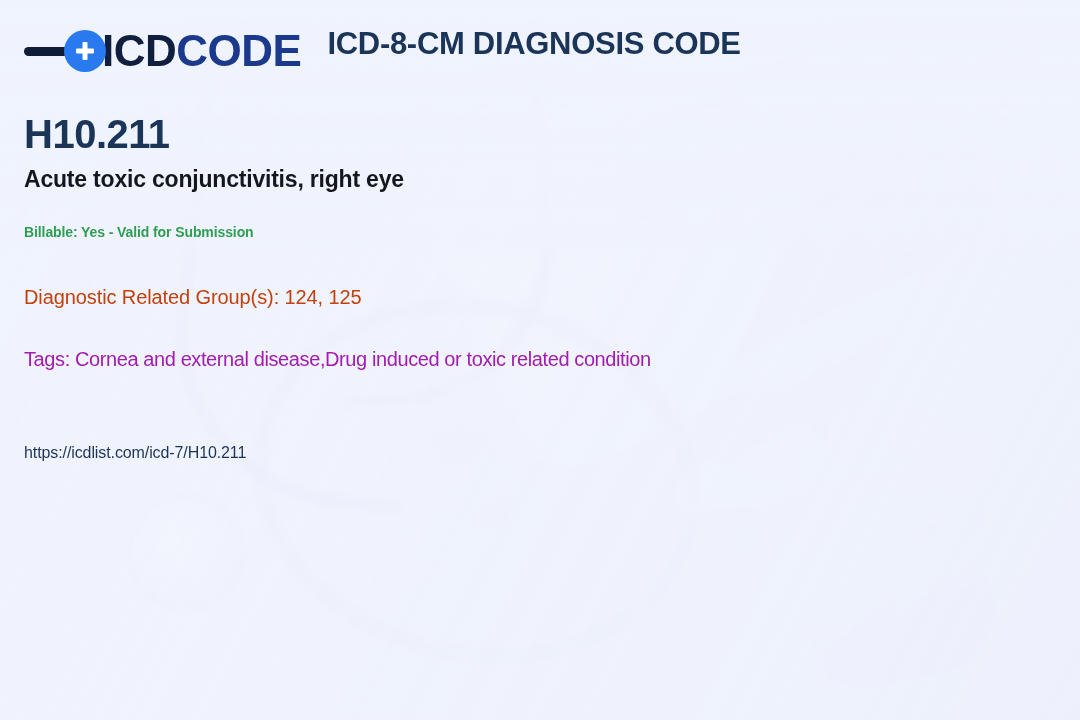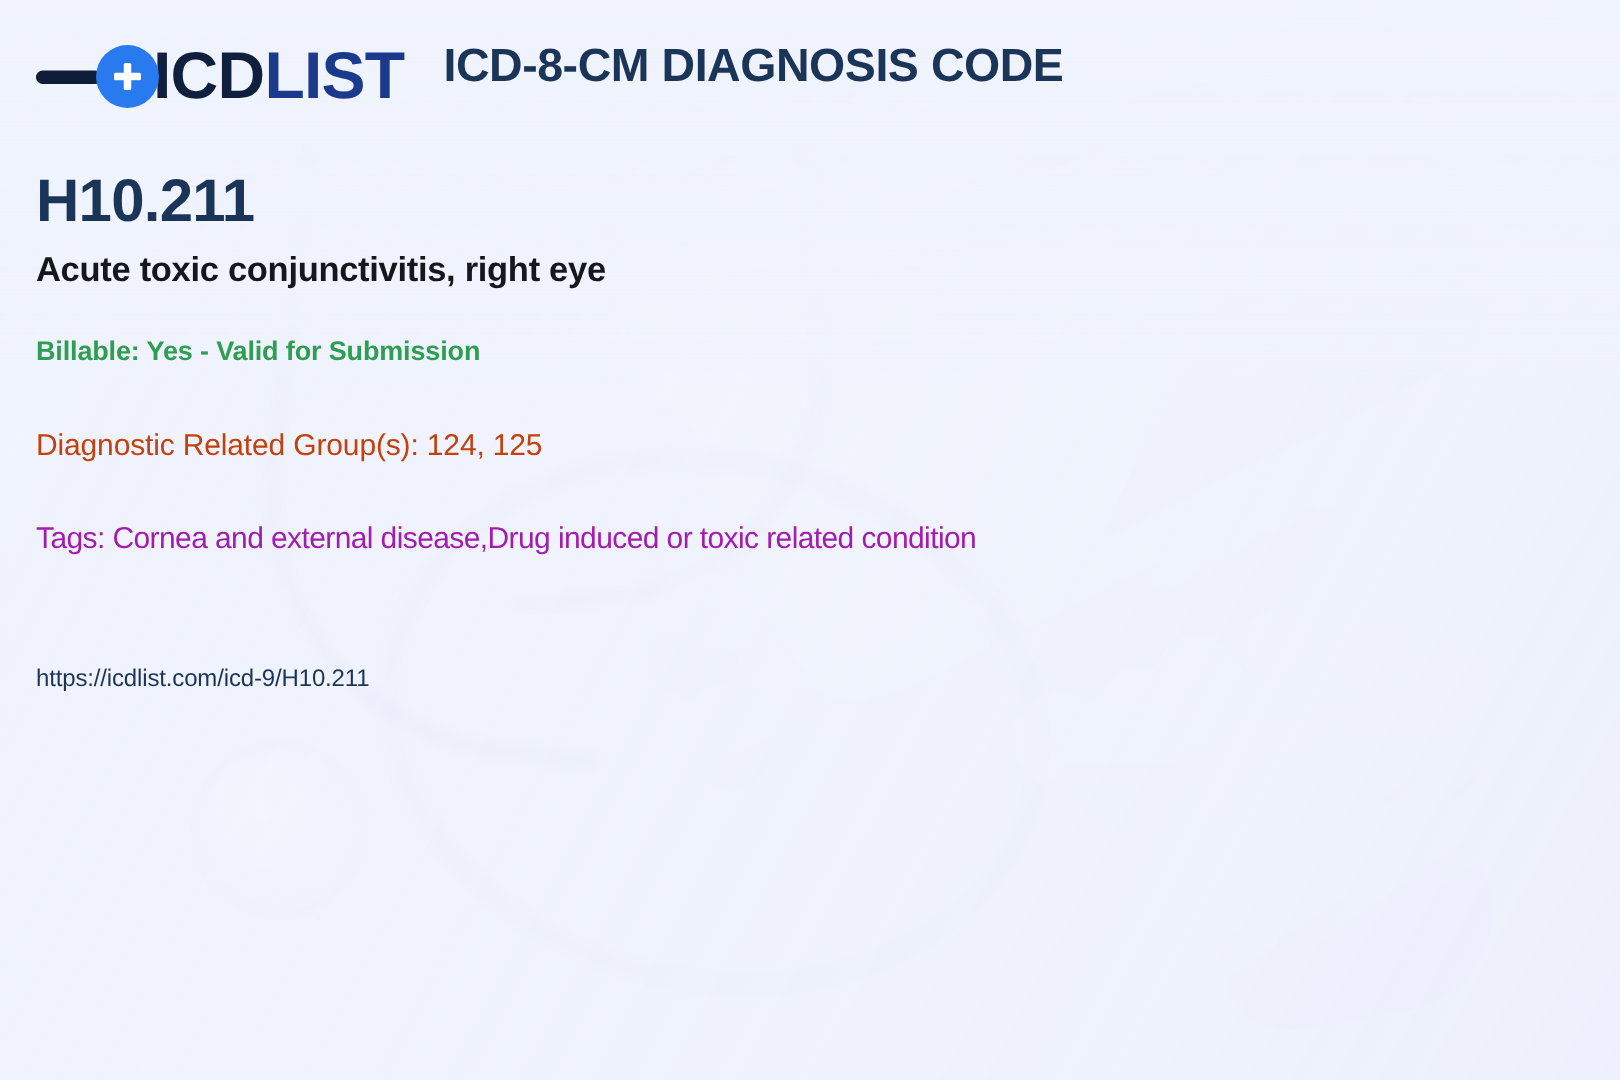--- a/index.html
+++ b/index.html
@@ -299,21 +299,21 @@
     left: 24px;
     font-size: 23px;
     font-weight: 700;
     letter-spacing: -0.2px;
     color: #15171c;
   }
   #billable {
     position: absolute;
     top: 224px;
     left: 24px;
-    font-size: 18px;
+    font-size: 14px;
     font-weight: 600;
     letter-spacing: -0.1px;
     color: #2f9e52;
   }
   #drg {
     position: absolute;
     top: 286px;
     left: 24px;
     font-size: 20px;
     font-weight: 400;
@@ -373,26 +373,26 @@
     <div class="veil-top"></div>
   </div>
 
   <div id="content">
 
     <div id="header">
       <div id="logo">
         <span class="logo-dash"></span>
         <span class="logo-plus-circle"></span>
         <span class="logo-icd">ICD</span>
-        <span class="logo-list">LIST</span>
+        <span class="logo-list">CODE</span>
       </div>
       <div id="header-title">ICD-8-CM DIAGNOSIS CODE</div>
     </div>
 
     <div id="code">H10.211</div>
     <div id="description">Acute toxic conjunctivitis, right eye</div>
     <div id="billable">Billable: Yes - Valid for Submission</div>
     <div id="drg">Diagnostic Related Group(s): 124, 125</div>
     <div id="tags">Tags: Cornea and external disease,Drug induced or toxic related condition</div>
-    <div id="permalink">https://icdlist.com/icd-9/H10.211</div>
+    <div id="permalink">https://icdlist.com/icd-7/H10.211</div>
 
   </div>
 </div>
 
 </body></html>

